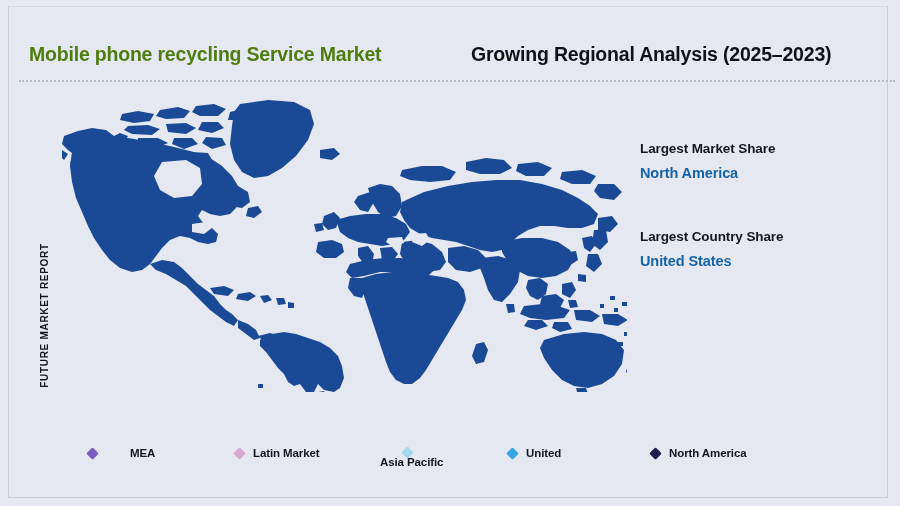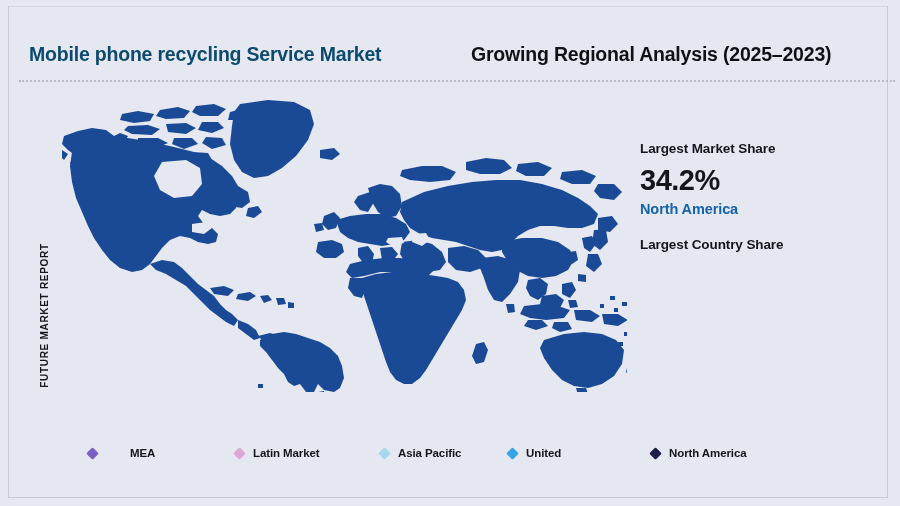--- a/index.html
+++ b/index.html
@@ -43,21 +43,21 @@
     width: 878px;
     height: 67px;
     background: #e5e8f0;
   }
   .title-left {
     position: absolute;
     left: 20px;
     top: 38px;
     font-size: 19.5px;
     font-weight: 700;
-    color: #0c4a6e;
+    color: #4d7c0f;
     letter-spacing: -0.2px;
     white-space: nowrap;
     line-height: 1;
   }
   .title-right {
     position: absolute;
     left: 462px;
     top: 38px;
     font-size: 19.5px;
     font-weight: 700;
@@ -105,21 +105,21 @@
     height: 100%;
   }
 
   
   .stats {
     position: absolute;
     left: 640px;
     top: 142px;
     width: 240px;
   }
-  .stat-block { margin-bottom: 22px; }
+  .stat-block { margin-bottom: 50px; }
   .stat-block:last-child { margin-bottom: 16px; }
   .stat-label {
     font-size: 13.5px;
     font-weight: 700;
     color: #15161b;
     letter-spacing: -0.1px;
     line-height: 1.1;
     margin-bottom: 9px;
     white-space: nowrap;
   }
@@ -311,43 +311,43 @@
         <path d="M228 286 L233 286 L233 290 L228 290 Z"></path>
         <path d="M196 292 L201 292 L201 296 L196 296 Z"></path>
       </g>
     </svg>
   </div>
 
   <div class="stats">
 
     <div class="stat-block">
       <div class="stat-label">Largest Market Share</div>
-      <div class="stat-value">34.2%</div>
       <div class="stat-region">North America</div>
     </div>
 
     <div class="stat-block">
       <div class="stat-label">Largest Country Share</div>
+      <div class="stat-region">United States</div>
     </div>
 
   </div>
 
   <div class="legend">
 
     <div class="legend-item" style="left:0px;gap:24px;">
       <span class="legend-marker" style="background: rgb(123, 95, 196);"></span>
       <span class="legend-label">MEA</span>
     </div>
 
     <div class="legend-item" style="left:147px;">
       <span class="legend-marker" style="background: rgb(217, 168, 212);"></span>
       <span class="legend-label">Latin Market</span>
     </div>
 
-    <div class="legend-item" style="left:292px;">
+    <div class="legend-item" style="left:292px;flex-direction:column;">
       <span class="legend-marker" style="background: rgb(168, 216, 238);"></span>
       <span class="legend-label">Asia Pacific</span>
     </div>
 
     <div class="legend-item" style="left:420px;">
       <span class="legend-marker" style="background: rgb(54, 164, 232);"></span>
       <span class="legend-label">United</span>
     </div>
 
     <div class="legend-item" style="left:563px;">

